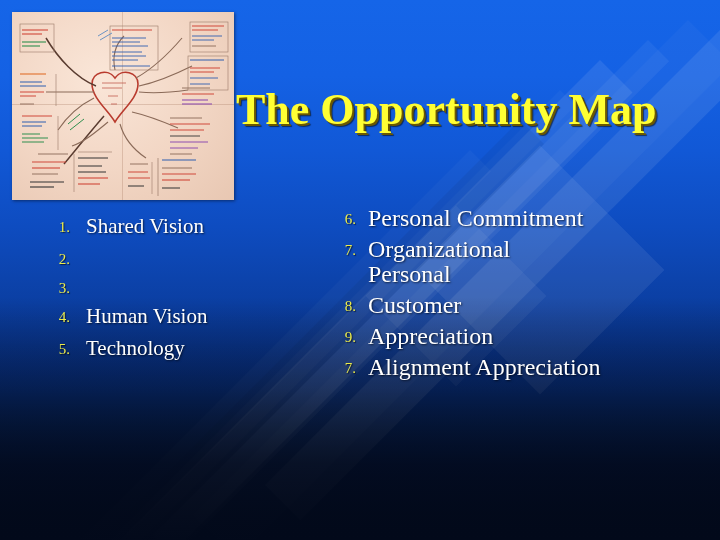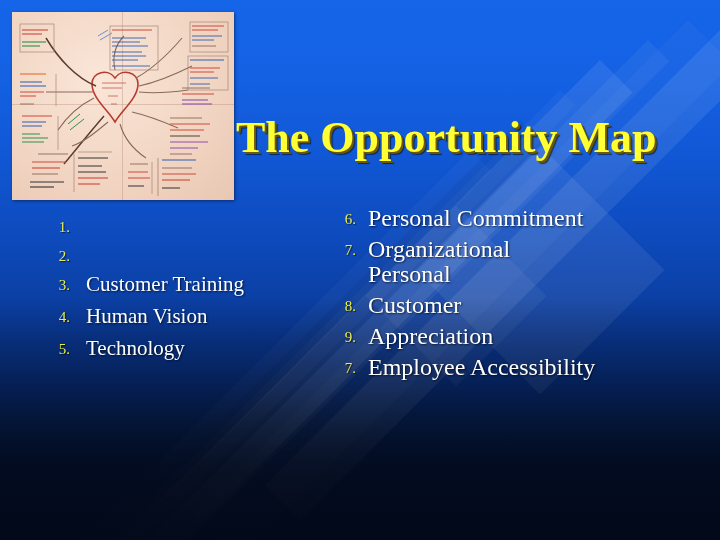--- a/index.html
+++ b/index.html
@@ -94,21 +94,20 @@
     top: 84px;
     width: 468px;
     font-size: 44px;
     font-weight: bold;
     color: #ffff33;
     letter-spacing: 0px;
     white-space: nowrap;
     text-shadow:
        2px 2px 0 #6b5800,
        3px 3px 1px rgba(0,0,0,0.55);
-    margin-top: 28px;
   }
 
   
   .list {
     position: absolute;
     list-style: none;
     margin: 0;
     padding: 0;
   }
   #list-left  { left: 44px;  top: 214px; width: 300px; }
@@ -389,27 +388,27 @@
           <path d="M58 118 l14 -11"></path>
       </g>
     </svg>
   </div>
 
   <div id="title">The Opportunity Map</div>
 
   <ul class="list" id="list-left">
     <li>
       <span class="num">1.</span>
+      <span class="txt">Shared Vision</span>
     </li>
     <li>
       <span class="num">2.</span>
     </li>
     <li>
       <span class="num">3.</span>
-      <span class="txt">Customer Training</span>
     </li>
     <li>
       <span class="num">4.</span>
       <span class="txt">Human Vision</span>
     </li>
     <li>
       <span class="num">5.</span>
       <span class="txt">Technology</span>
     </li>
   </ul>
@@ -426,17 +425,17 @@
     <li>
       <span class="num">8.</span>
       <span class="txt">Customer</span>
     </li>
     <li>
       <span class="num">9.</span>
       <span class="txt">Appreciation</span>
     </li>
     <li>
       <span class="num">7.</span>
-      <span class="txt">Employee Accessibility</span>
+      <span class="txt">Alignment Appreciation</span>
     </li>
   </ul>
 
 </div>
 
 </body></html>

